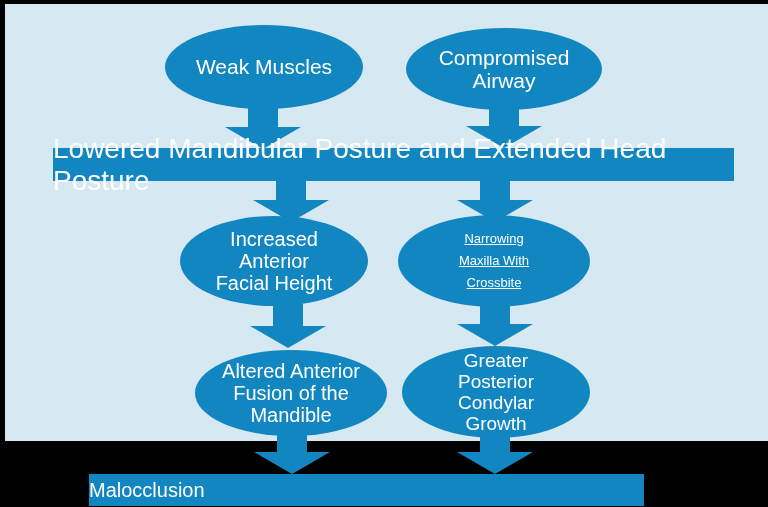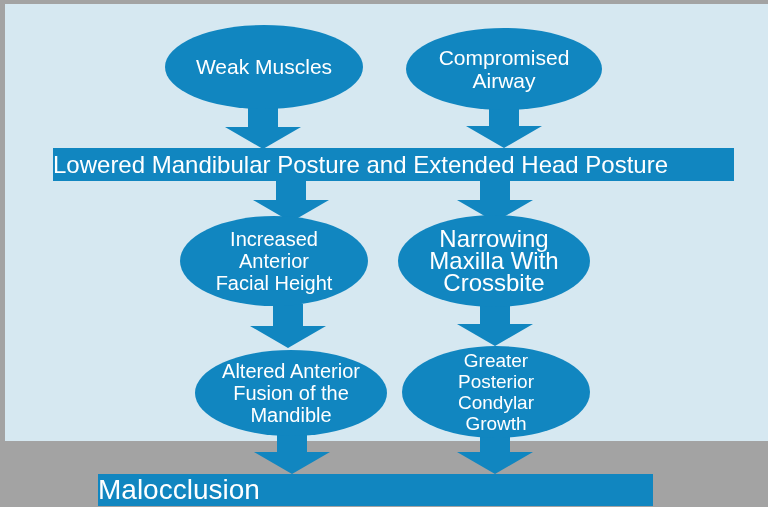--- a/index.html
+++ b/index.html
@@ -4,21 +4,21 @@
 <style>
   :root{
     --shape:#1186c0;
     --panel:#d6e8f1;
     --text:#ffffff;
   }
   html,body{margin:0;padding:0;background:#ffffff;}
   #canvas{
     position:relative;
     width:768px;height:507px;
-    background:#a3a3a3;
+    background:#000000;
     overflow:hidden;
     font-family:"Liberation Sans", sans-serif;
   }
   .panel{
     position:absolute;
     left:5px;top:4px;width:763px;height:437px;
     background:var(--panel);
   }
   .node{
     position:absolute;
@@ -30,32 +30,32 @@
   }
   .node-label{
     white-space:pre-line;
     display:block;
     width:100%;
   }
   .ellipse{border-radius:50%;}
   .e-weak      {left:165px;top:25px;width:198px;height:84px;font-size:21px;}
   .e-airway    {left:406px;top:28px;width:196px;height:82px;font-size:21px;line-height:23px;}
   .e-increased {left:180px;top:216px;width:188px;height:90px;font-size:20px;line-height:22px;}
-  .e-narrowing {left:398px;top:215px;width:192px;height:92px;font-size:24px;line-height:22px;}
+  .e-narrowing {left:398px;top:215px;width:192px;height:92px;font-size:13px;line-height:22px;text-decoration:underline;}
   .e-altered   {left:195px;top:350px;width:192px;height:86px;font-size:20px;line-height:22px;}
   .e-greater   {left:402px;top:346px;width:188px;height:92px;font-size:19px;line-height:21px;}
   .bar{
     position:absolute;
     display:flex;align-items:center;justify-content:center;
     background:var(--shape);
     color:var(--text);
     z-index:2;
   }
-  .bar-posture {left:53px;top:148px;width:681px;height:33px;font-size:24px;}
-  .bar-malocclusion {left:98px;top:474px;width:555px;height:32px;font-size:28px;}
+  .bar-posture {left:53px;top:148px;width:681px;height:33px;font-size:28px;}
+  .bar-malocclusion {left:89px;top:474px;width:555px;height:32px;font-size:20px;}
   .arrow{
     position:absolute;
     width:76px;height:44px;
     z-index:1;
   }
   .arrow svg{display:block;width:100%;height:100%;}
   .arrow path{fill:var(--shape);}
   .a1{left:225px;top:105px;}
   .a2{left:466px;top:104px;}
   .a3{left:253px;top:178px;}

